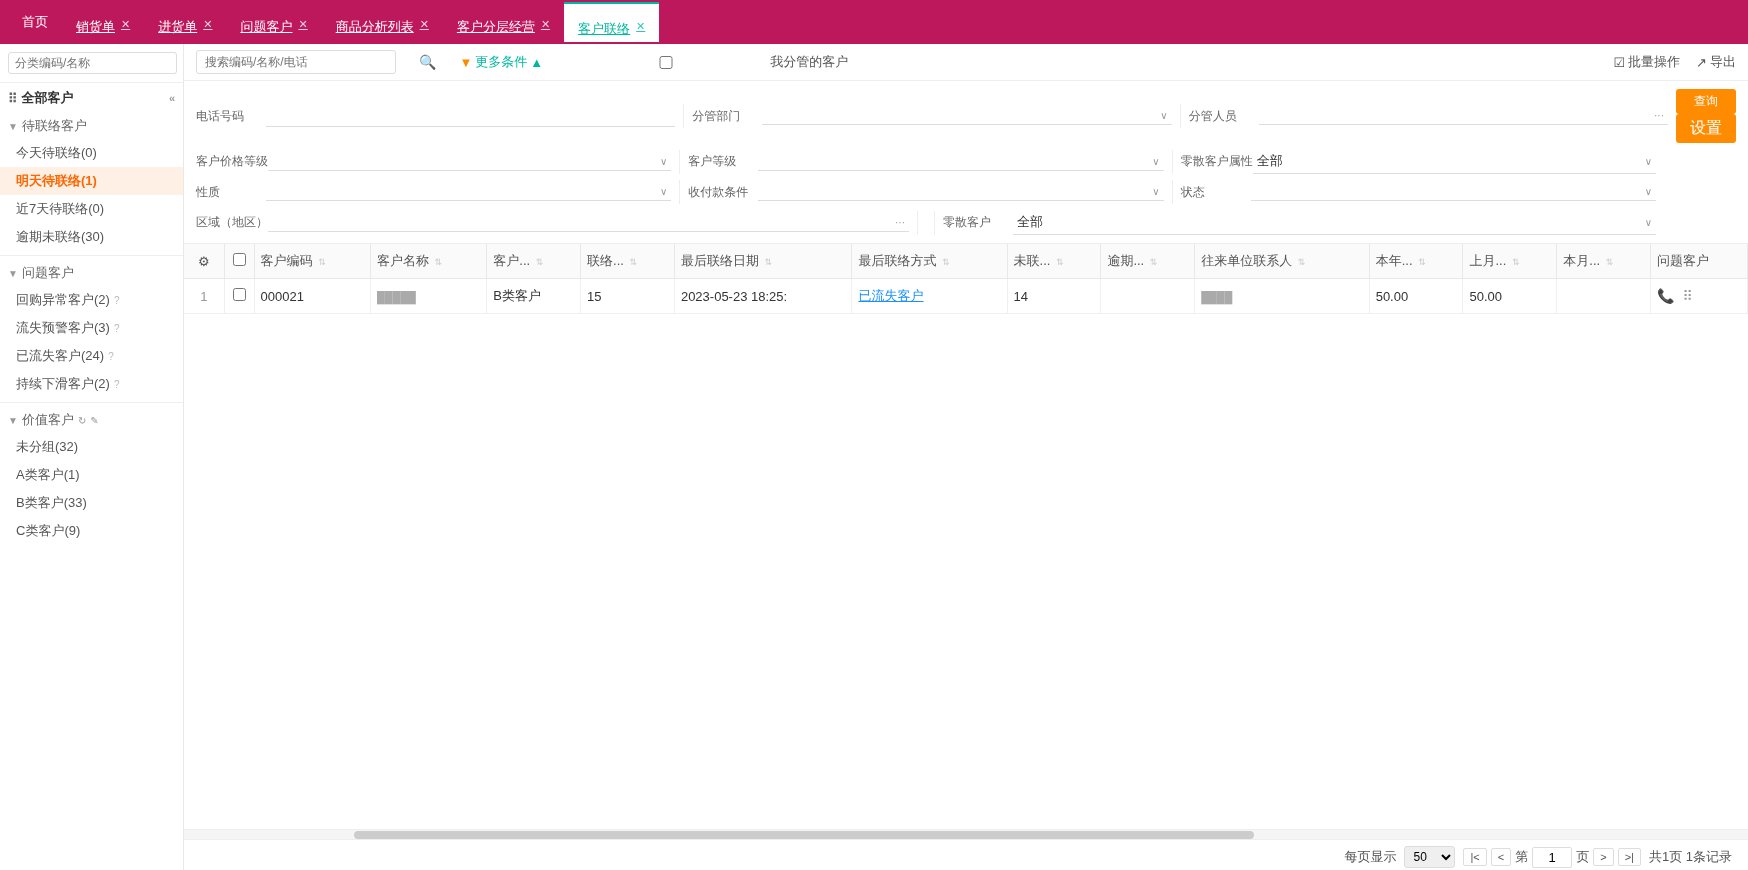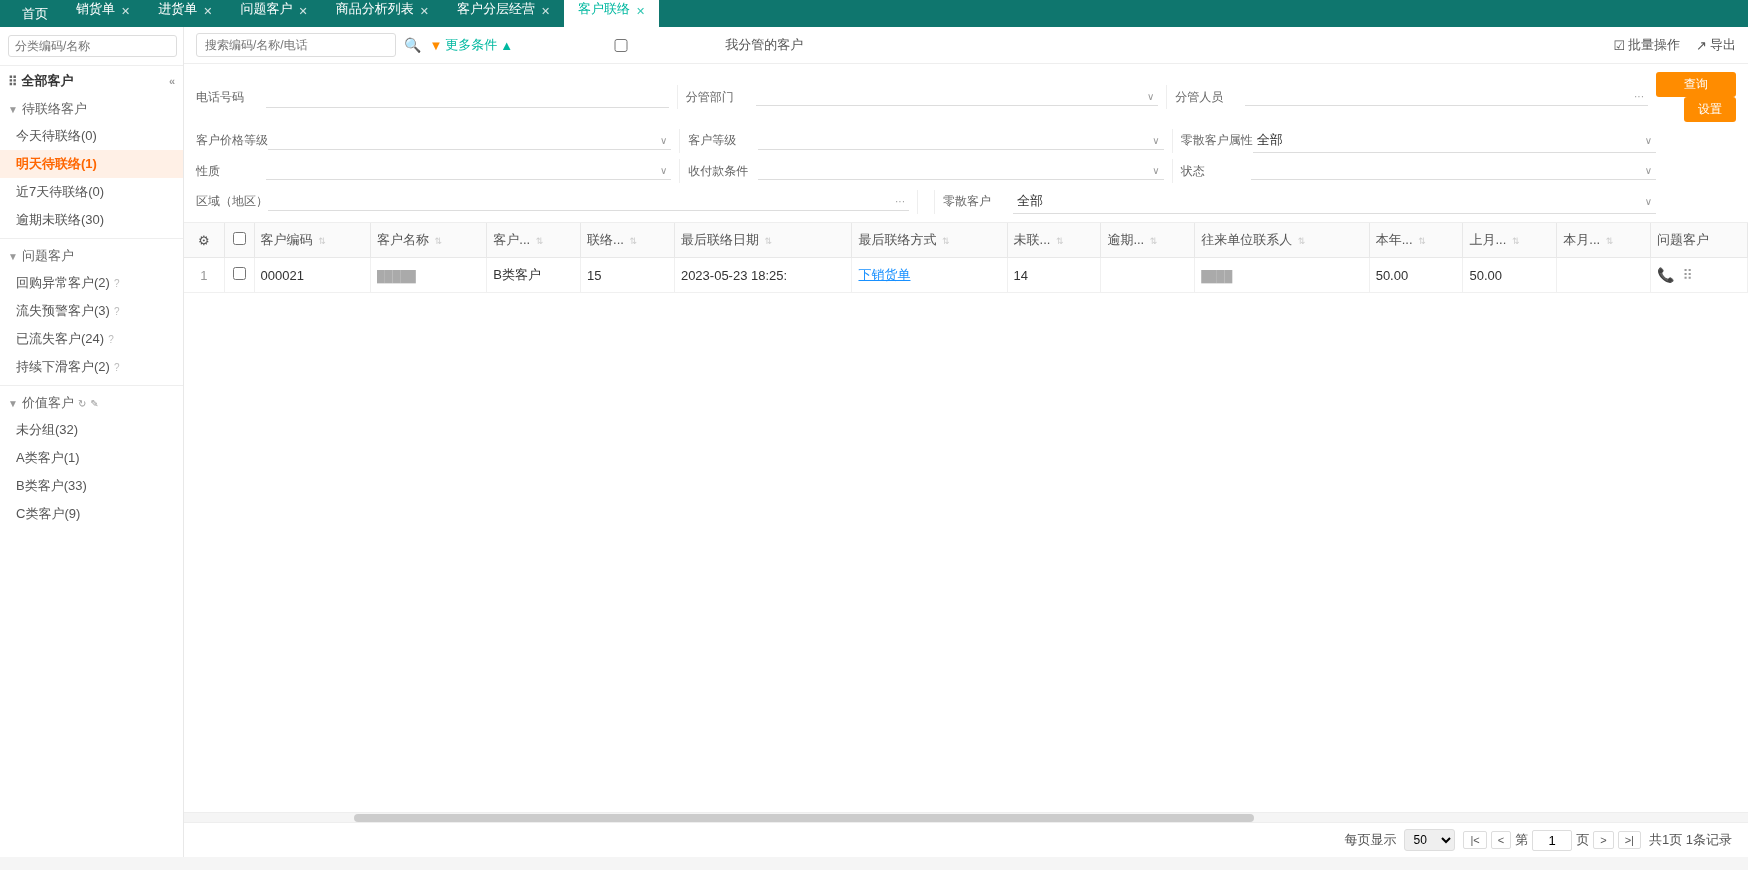--- a/index.html
+++ b/index.html
@@ -1,35 +1,36 @@
 <!DOCTYPE html>
 <html><head>
   <meta charset="utf-8">
   <style>
     * { box-sizing: border-box; margin: 0; padding: 0; font-family: 'Microsoft YaHei', Arial, sans-serif; font-size: 13px; }
     body { background: #f5f5f5; overflow: hidden; width: 1748px; height: 870px; }
 
     
     .top-nav {
-      background: #0f766e;
-      height: 27px;
+      background: #be185d;
+      height: 44px;
       display: flex;
       align-items: center;
       padding: 0 8px;
       color: white;
     }
     .nav-item {
       padding: 16px 14px;
       height: 40px;
       display: flex;
-      align-items: flex-end;
+      align-items: flex-start;
       cursor: pointer;
       color: white;
       font-size: 13px;
       white-space: nowrap;
+      text-decoration: underline;
     }
     .nav-item.active {
       background: white;
       color: #00b8a0;
       border-top: 2px solid #00b8a0;
     }
     .nav-item .close-x {
       margin-left: 6px;
       font-size: 11px;
       opacity: 0.8;
@@ -124,21 +125,21 @@
       overflow: hidden;
     }
 
     
     .search-bar {
       background: white;
       padding: 6px 12px;
       display: flex;
       align-items: center;
       border-bottom: 1px solid #eee;
-      gap: 8px;
+      gap: 23px;
     }
     .search-bar input {
       border: 1px solid #ddd;
       border-radius: 3px;
       padding: 4px 8px;
       width: 200px;
       font-size: 12px;
       outline: none;
     }
     .search-btn {
@@ -245,22 +246,21 @@
       cursor: pointer;
       font-size: 12px;
     }
     .btn-settings {
       background: #ff8c00;
       color: white;
       border: none;
       padding: 4px 14px;
       border-radius: 3px;
       cursor: pointer;
-      font-size: 12px;
-      margin-left: 28px;
+      font-size: 16px;
     }
     .caret { color: #999; font-size: 10px; margin-left: 4px; }
     .dots { color: #999; font-size: 10px; margin-left: 4px; }
 
     
     .table-container {
       flex: 1;
       overflow: auto;
       background: white;
       margin: 0;
@@ -644,21 +644,21 @@
           <tr>
             <td>1</td>
             <td class="checkbox-cell"><input type="checkbox" style=""></td>
             <td>000021</td>
             <td>
               <span style="color:#aaa; font-size:11px;">█████</span>
             </td>
             <td>B类客户</td>
             <td>15</td>
             <td>2023-05-23 18:25:</td>
-            <td class="link">下销货单</td>
+            <td class="link">已流失客户</td>
             <td>14</td>
             <td></td>
             <td>
               <span style="color:#aaa; font-size:11px;">████</span>
             </td>
             <td>50.00</td>
             <td>50.00</td>
             <td></td>
             <td>
               <div class="action-icons">

